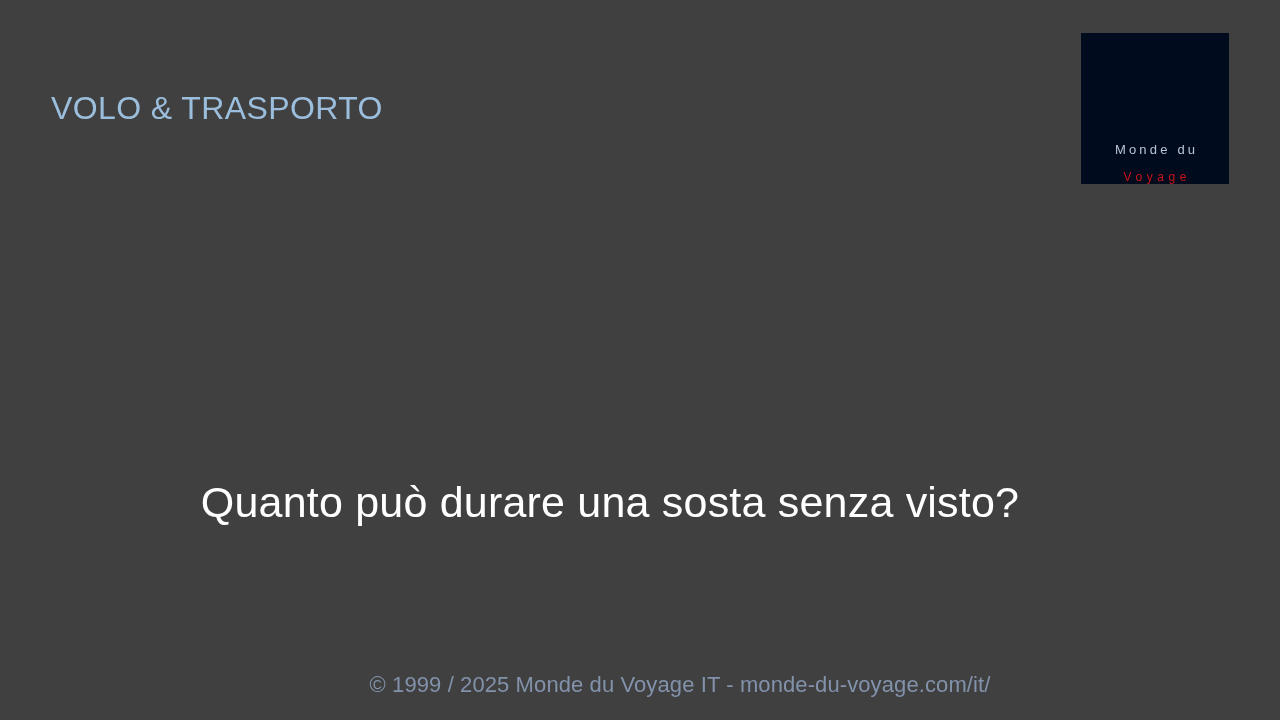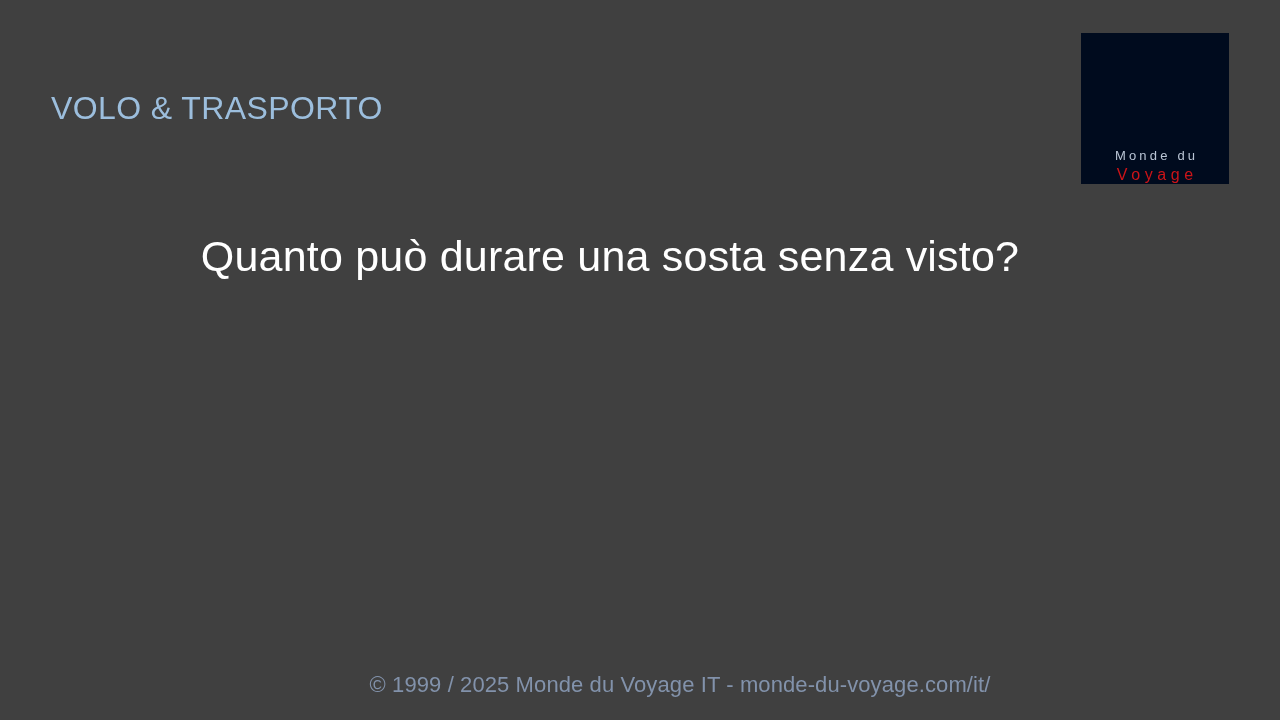--- a/index.html
+++ b/index.html
@@ -54,39 +54,39 @@
   #brand-logo-top {
     font-size: 13px;
     font-weight: 400;
     letter-spacing: 3.2px;
     color: #B9C5D5;
     white-space: nowrap;
     line-height: 1.1;
     text-indent: 3.2px;
   }
   #brand-logo-bottom {
-    margin-top: 3px;
-    font-size: 16px;
+    margin-top: 14px;
+    font-size: 12px;
     font-weight: 400;
     letter-spacing: 4.6px;
     color: #CC1418;
     white-space: nowrap;
     line-height: 1.1;
     text-indent: 4.6px;
   }
 
   
   #main-area {
     position: absolute;
     left: 0;
     top: 230px;
     width: 1220px;
     height: 300px;
     display: flex;
-    align-items: flex-start;
+    align-items: flex-end;
     justify-content: center;
     padding: 0 92px;
     box-sizing: border-box;
   }
   #main-question {
     font-size: 43px;
     font-weight: 400;
     color: #FFFFFF;
     text-align: center;
     line-height: 1.25;

